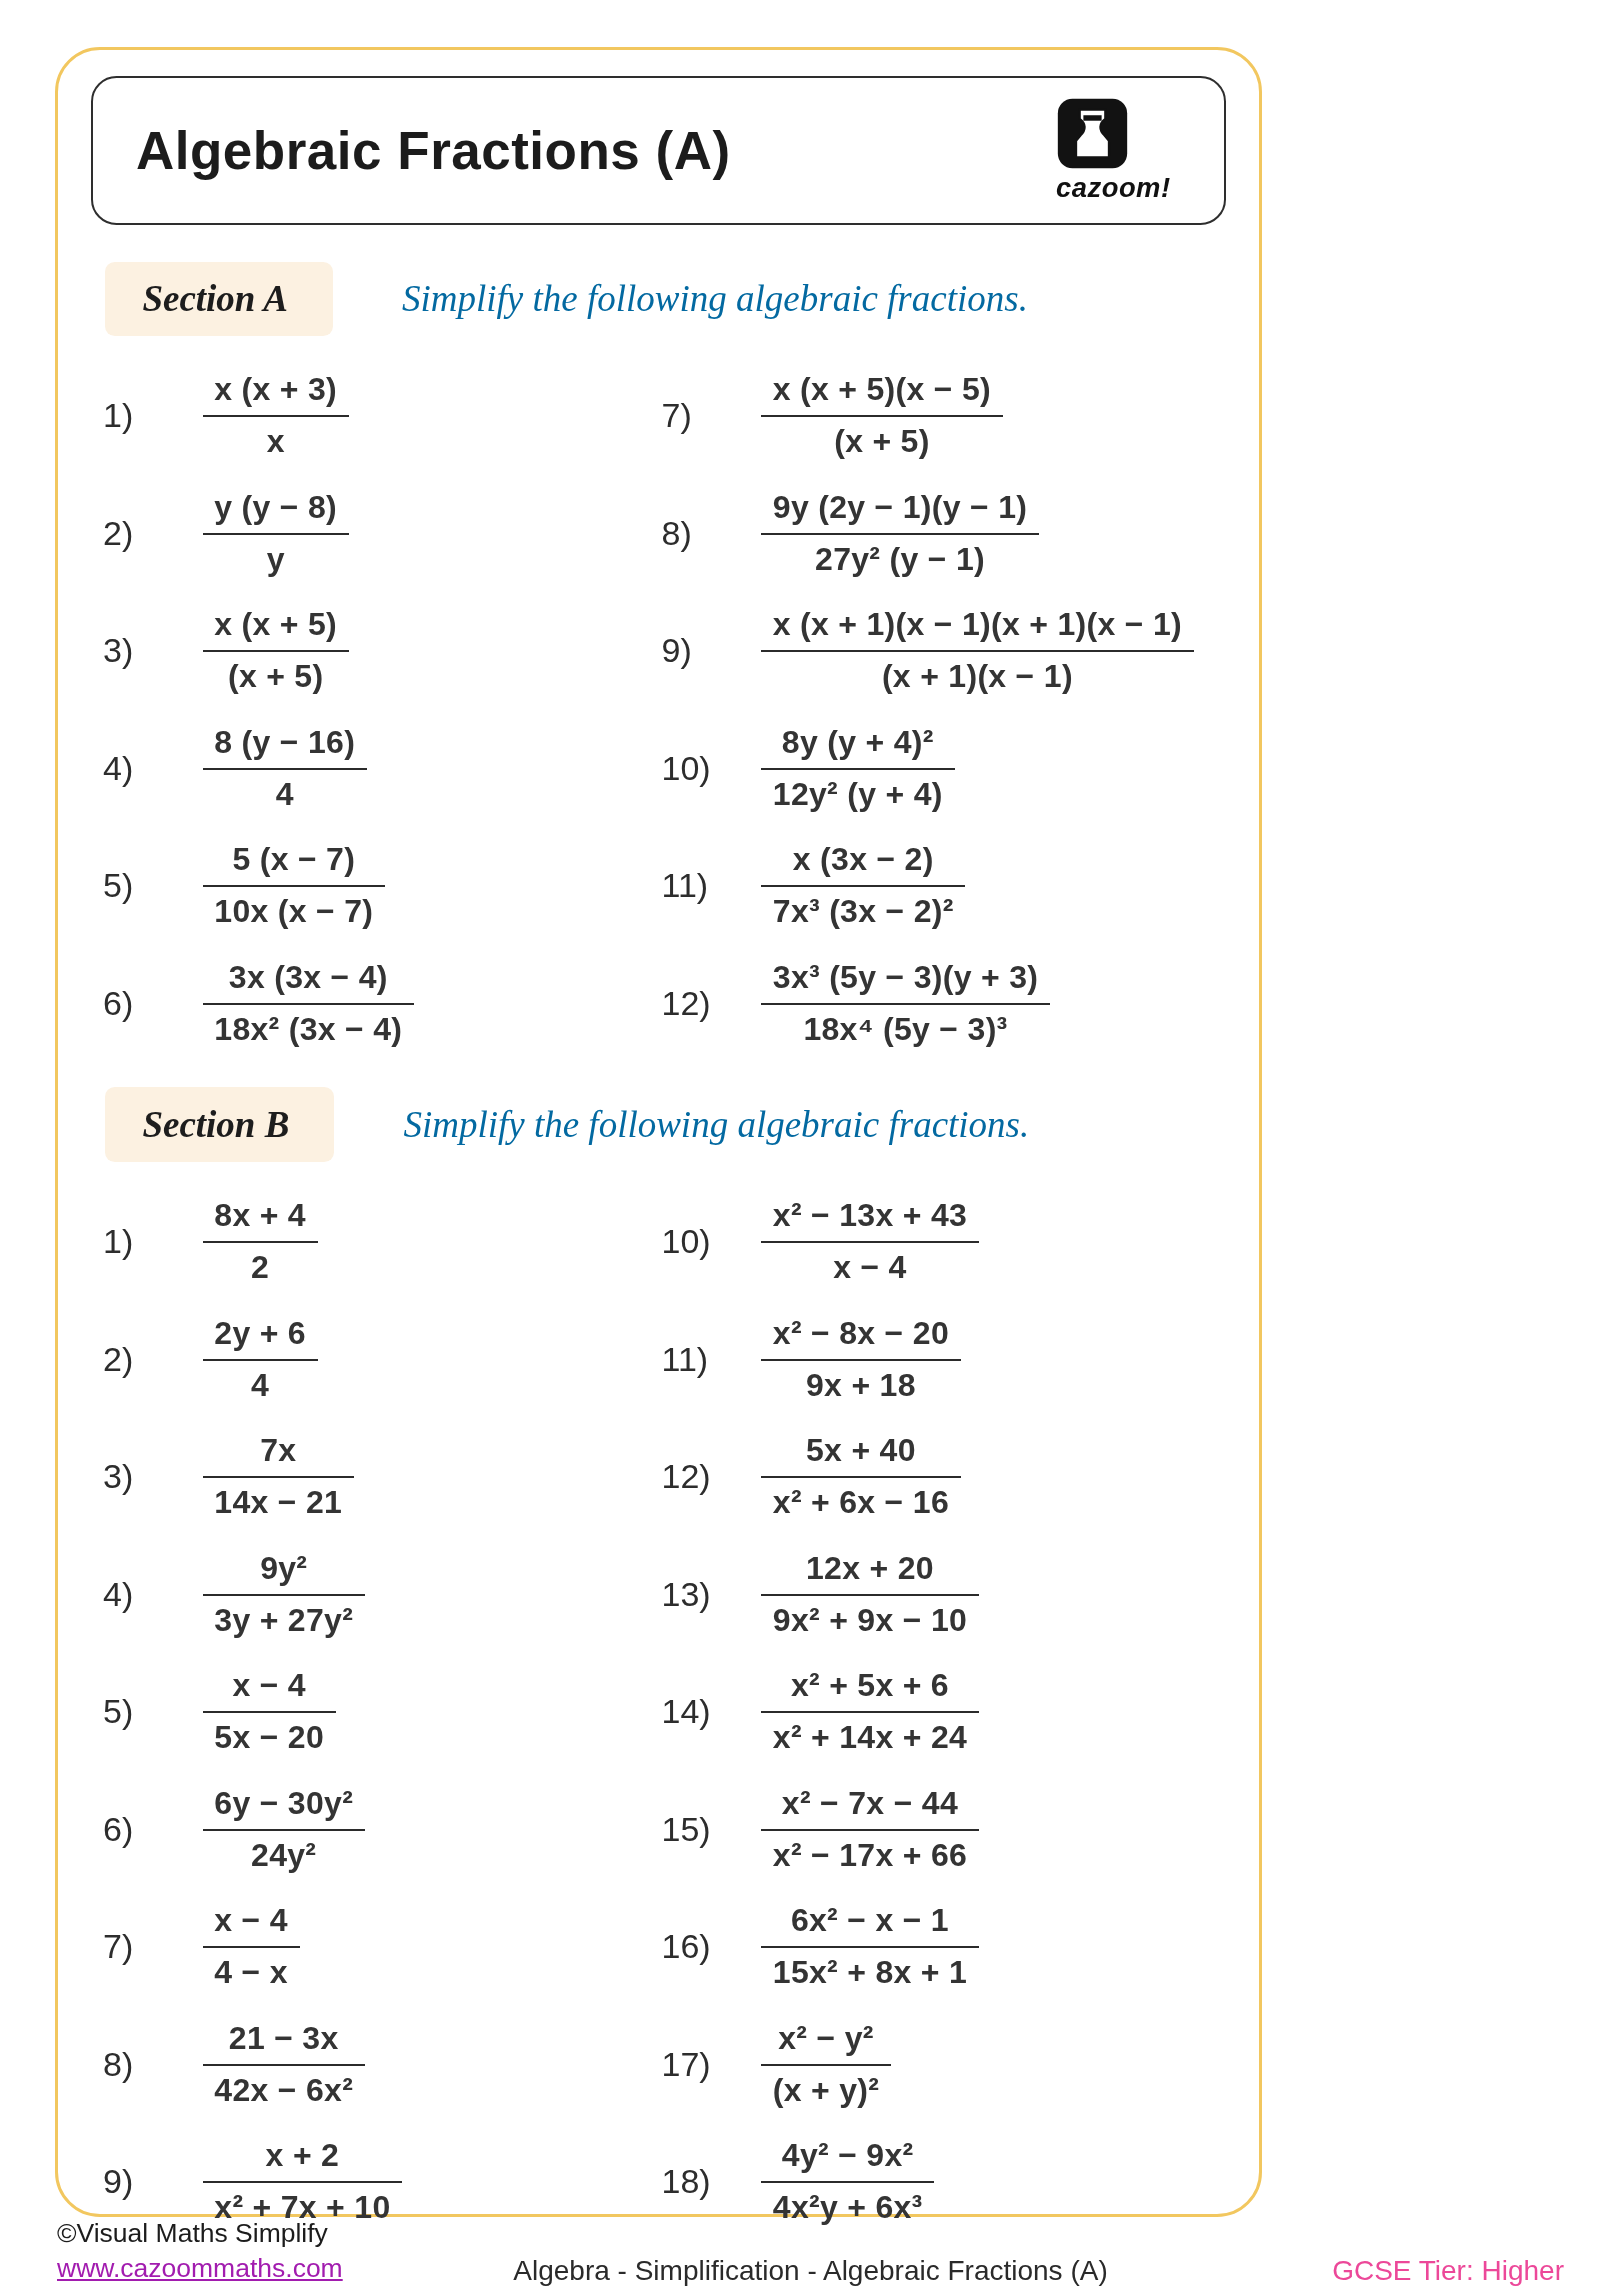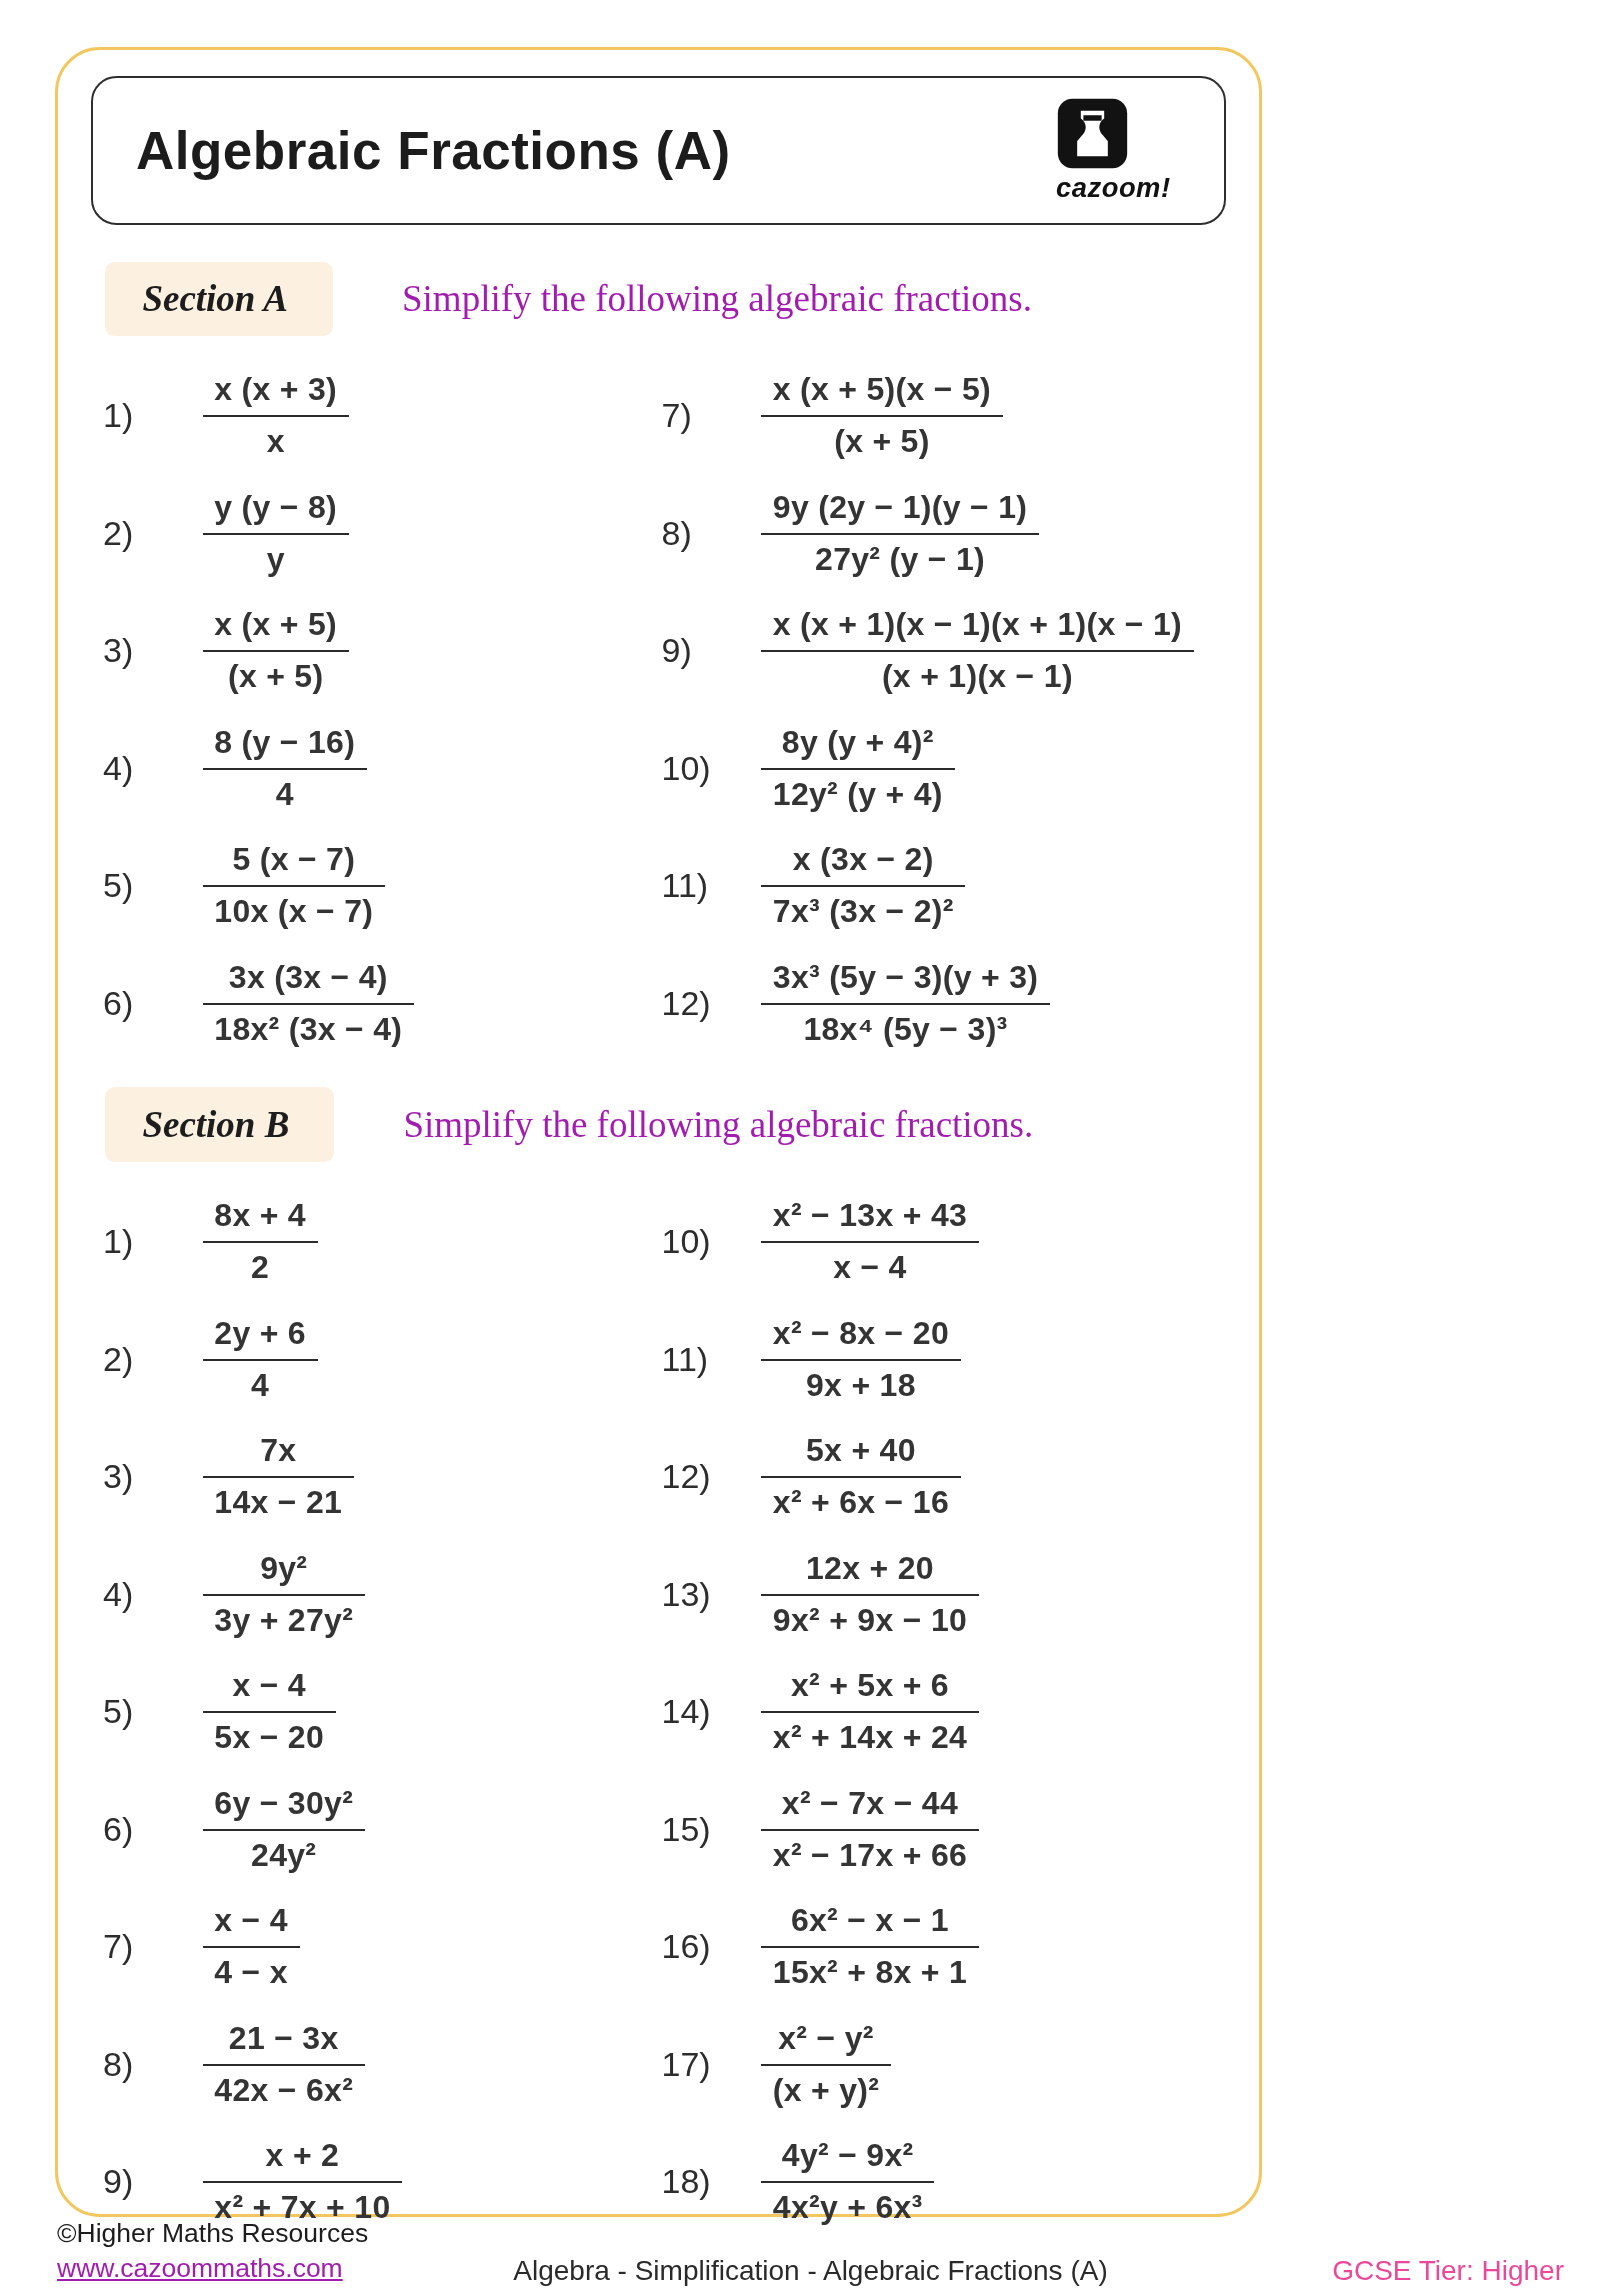--- a/index.html
+++ b/index.html
@@ -27,22 +27,22 @@
   .logo-icon { width:73px; height:73px; }
   .logo-text { font-size:27.4px; font-weight:bold; color:#111; font-style:italic; margin-top:2px; letter-spacing:0.5px; }
   
   .section-head { display:flex; align-items:center; margin:37px 0 0 27.4px;padding-left:20px; }
   .pill {
     background:#fcf1e1; border-radius:9.8px; padding:15.7px 45px 15.7px 37px;
     font-family:"Liberation Serif", serif; font-style:italic; font-weight:bold;
     font-size:37px; color:#1d1d1d;
   }
   .instruction {
-    font-family:"Liberation Serif", serif; 
-    font-size:37px; color:#a21caf; margin-left:69px;
+    font-family:"Liberation Serif", serif; font-style:italic;
+    font-size:37px; color:#0369a1; margin-left:69px;
   }
   .problems { display:flex; padding:33px 39px 0 45px; }
   .pcol { flex:1; display:flex; flex-direction:column; gap:23.5px; }
   .problem { display:flex; align-items:center; gap:25.5px; min-height:94px; }
   .pnum { min-width:74px; font-size:34px; color:#2d2d2d; }
   .frac { display:inline-block; text-align:center; font-size:32px; font-weight:bold; color:#343434; letter-spacing:0.3px; }
   .frac .ftop { display:block; padding:2px 11.8px 6.9px 11.8px; border-bottom:2.9px solid #2b2b2b; }
   .frac .fbot { display:block; padding:5.9px 11.8px 2px 11.8px; }
   
   .footer { position:absolute; left:57px; right:57px; bottom:5.9px; height:74px; }
@@ -304,20 +304,20 @@
               </span>
             </div>
           </div>
         </div>
     </section>
 
   </div>
 
   <div class="footer">
     <div class="foot-left">
-      <div>©Higher Maths Resources</div>
+      <div>©Visual Maths Simplify</div>
       <div class="foot-link">www.cazoommaths.com</div>
     </div>
     <div class="foot-center">Algebra - Simplification - Algebraic Fractions (A)</div>
     <div class="foot-right">GCSE Tier: Higher</div>
   </div>
 </div>
 
 
 </body></html>

